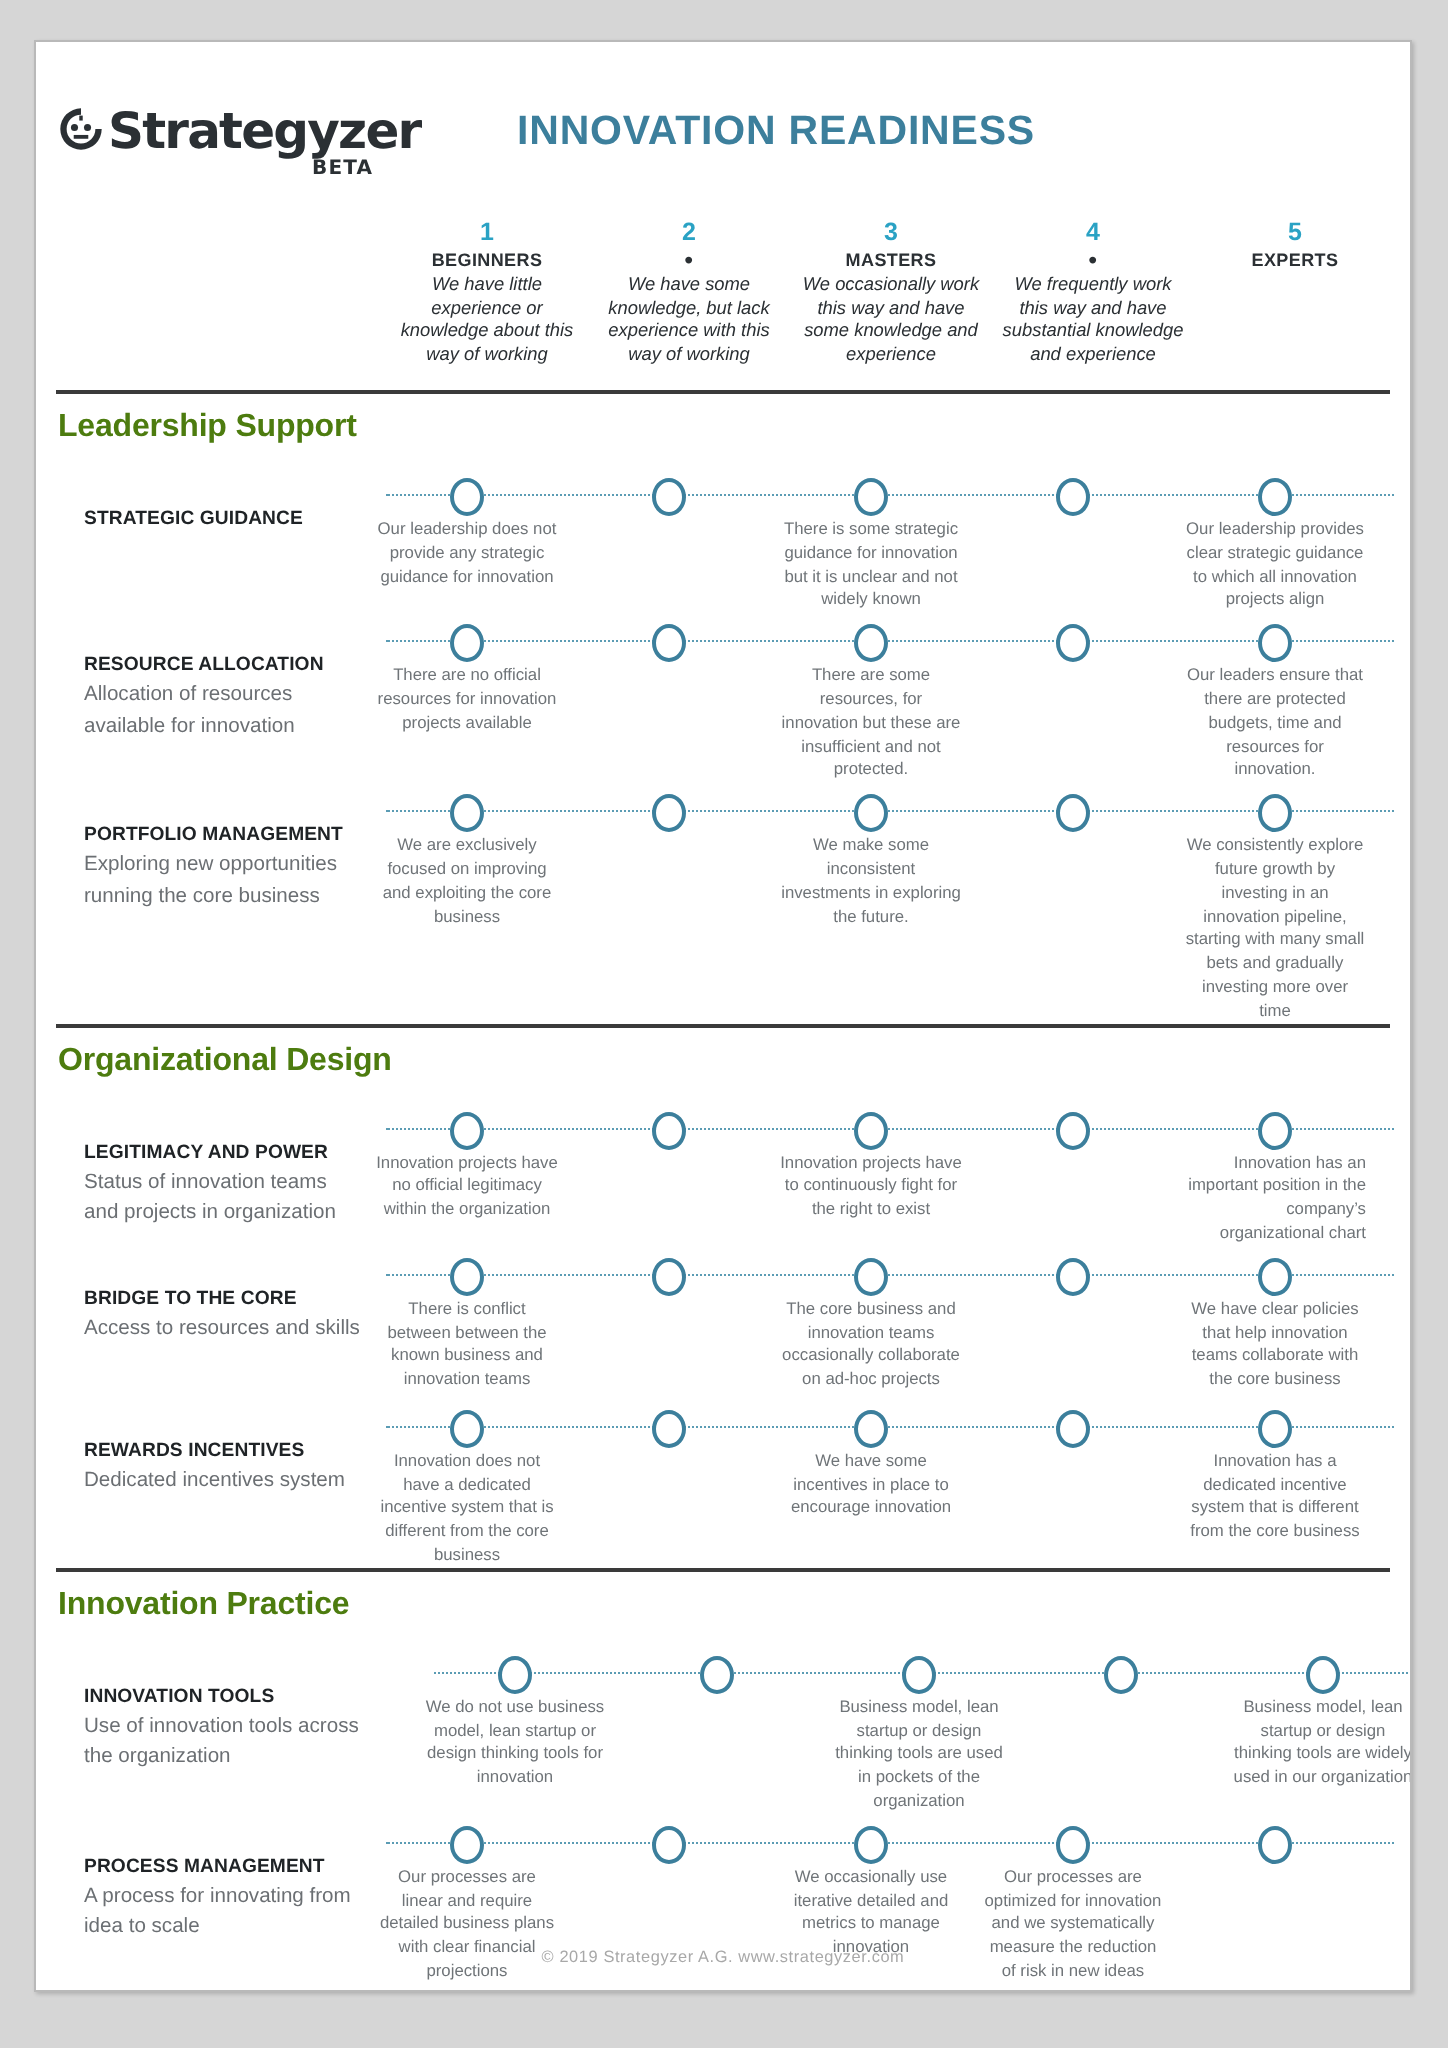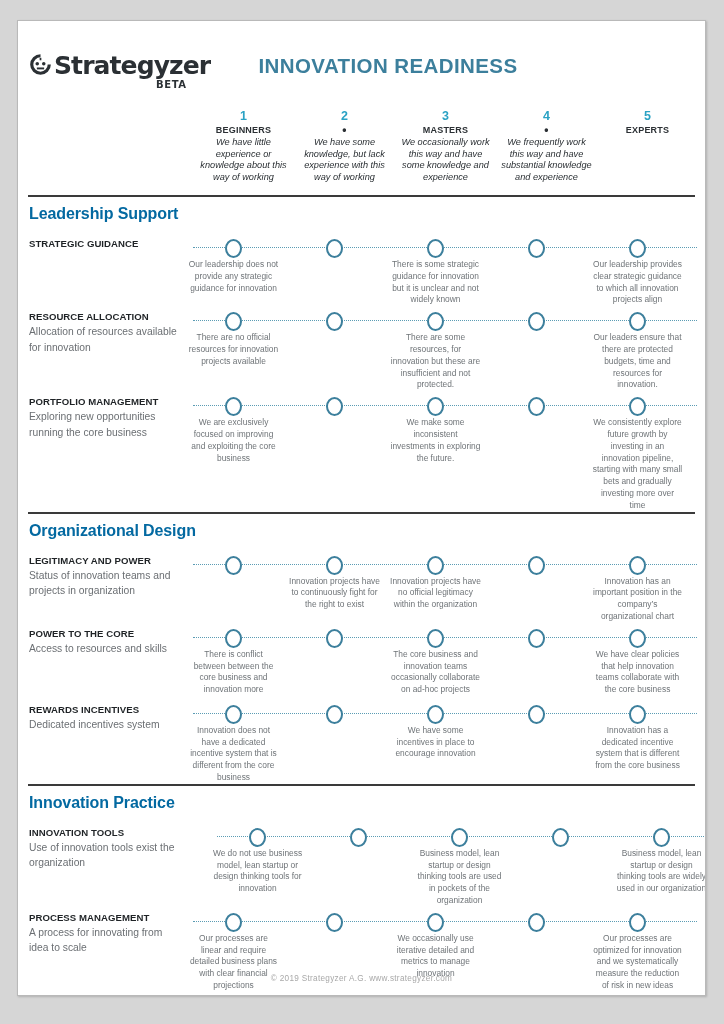--- a/index.html
+++ b/index.html
@@ -115,35 +115,36 @@
   
   .section { position: relative; }
   .rule {
     height: 0;
     border-top: 2.2px solid #3a3a3a;
     margin: 0 10px 0 10px;
   }
   .section-title {
     font-size: 16px;
     font-weight: bold;
-    color: #0369a1;
+    color: #4d7c0f;
     margin: 8px 12px 0 11px;
     letter-spacing: -0.1px;
   }
 
   
   .row {
     position: relative;
     display: flex;
   }
   .row-label {
     width: 165px;
     flex: 0 0 165px;
-    padding-left: 11px;
+    padding-left: 24px;
     box-sizing: border-box;
+    margin-top: 16px;
   }
   .row-name {
     font-size: 9.6px;
     font-weight: bold;
     color: #1f2326;
     letter-spacing: 0.05px;
     line-height: 13px;
   }
   .row-sub {
     font-size: 10.3px;
@@ -329,42 +330,42 @@
             <div class="row-scale">
               <div class="track">
                 <div class="track-line"></div>
                 <div class="node" style="left: 50.5px;"></div>
                 <div class="node" style="left: 151.5px;"></div>
                 <div class="node" style="left: 252.5px;"></div>
                 <div class="node" style="left: 353.5px;"></div>
                 <div class="node" style="left: 454.5px;"></div>
               </div>
               <div class="levels">
+                <div class="level-cell" style="margin-left: 0px;">Innovation  projects have no official legitimacy within the organization</div>
                 <div class="level-cell" style="margin-left: 101px;">Innovation projects have to continuously fight for the right to exist</div>
-                <div class="level-cell" style="margin-left: 0px;">Innovation  projects have no official legitimacy within the organization</div>
-                <div class="level-cell" style="margin-left: 101px;">Innovation has an important position in the company’s organizational chart</div>
+                <div class="level-cell" style="margin-left: 101px; text-align: right;">Innovation has an important position in the company’s organizational chart</div>
               </div>
             </div>
           </div>
           <div class="row" style="margin-top: 4px; min-height: 72px;">
             <div class="row-label">
-              <div class="row-name">POWER TO THE CORE</div>
+              <div class="row-name">BRIDGE TO THE CORE</div>
               <div class="row-sub">Access to resources and skills</div>
             </div>
             <div class="row-scale">
               <div class="track">
                 <div class="track-line"></div>
                 <div class="node" style="left: 50.5px;"></div>
                 <div class="node" style="left: 151.5px;"></div>
                 <div class="node" style="left: 252.5px;"></div>
                 <div class="node" style="left: 353.5px;"></div>
                 <div class="node" style="left: 454.5px;"></div>
               </div>
               <div class="levels">
-                <div class="level-cell" style="margin-left: 0px;">There is conflict between between the core business and innovation more</div>
+                <div class="level-cell" style="margin-left: 0px;">There is conflict between between the known business and innovation teams</div>
                 <div class="level-cell" style="margin-left: 101px;">The core business and innovation teams  occasionally collaborate on ad-hoc projects</div>
                 <div class="level-cell" style="margin-left: 101px; text-align: center;">We have clear policies that help innovation teams collaborate with the core business</div>
               </div>
             </div>
           </div>
           <div class="row" style="margin-top: 4px; min-height: 72px;">
             <div class="row-label">
               <div class="row-name">REWARDS INCENTIVES</div>
               <div class="row-sub">Dedicated incentives system</div>
             </div>
@@ -384,21 +385,21 @@
               </div>
             </div>
           </div>
         </div>
         <div class="section">
           <div class="rule"></div>
           <div class="section-title">Innovation Practice</div>
           <div class="row" style="margin-top: 14px; min-height: 70px; gap: 24px;">
             <div class="row-label">
               <div class="row-name">INNOVATION TOOLS</div>
-              <div class="row-sub">Use of innovation tools exist the organization</div>
+              <div class="row-sub">Use of innovation tools across the organization</div>
             </div>
             <div class="row-scale">
               <div class="track">
                 <div class="track-line"></div>
                 <div class="node" style="left: 50.5px;"></div>
                 <div class="node" style="left: 151.5px;"></div>
                 <div class="node" style="left: 252.5px;"></div>
                 <div class="node" style="left: 353.5px;"></div>
                 <div class="node" style="left: 454.5px;"></div>
               </div>
@@ -419,21 +420,21 @@
                 <div class="track-line"></div>
                 <div class="node" style="left: 50.5px;"></div>
                 <div class="node" style="left: 151.5px;"></div>
                 <div class="node" style="left: 252.5px;"></div>
                 <div class="node" style="left: 353.5px;"></div>
                 <div class="node" style="left: 454.5px;"></div>
               </div>
               <div class="levels">
                 <div class="level-cell" style="margin-left: 0px;">Our processes are linear and require detailed business plans with clear financial projections</div>
                 <div class="level-cell" style="margin-left: 101px;">We occasionally use iterative detailed and metrics to manage innovation</div>
-                <div class="level-cell" style="margin-left: 101px;">Our processes are optimized for innovation and we systematically measure the reduction of risk in new ideas</div>
+                <div class="level-cell" style="">Our processes are optimized for innovation and we systematically measure the reduction of risk in new ideas</div>
               </div>
             </div>
           </div>
           <div class="row" style="margin-top: 4px; min-height: 78px;">
             <div class="row-label">
               <div class="row-name">SKILLS DEVELOPMENT</div>
             </div>
             <div class="row-scale">
               <div class="track"></div>
             </div>

